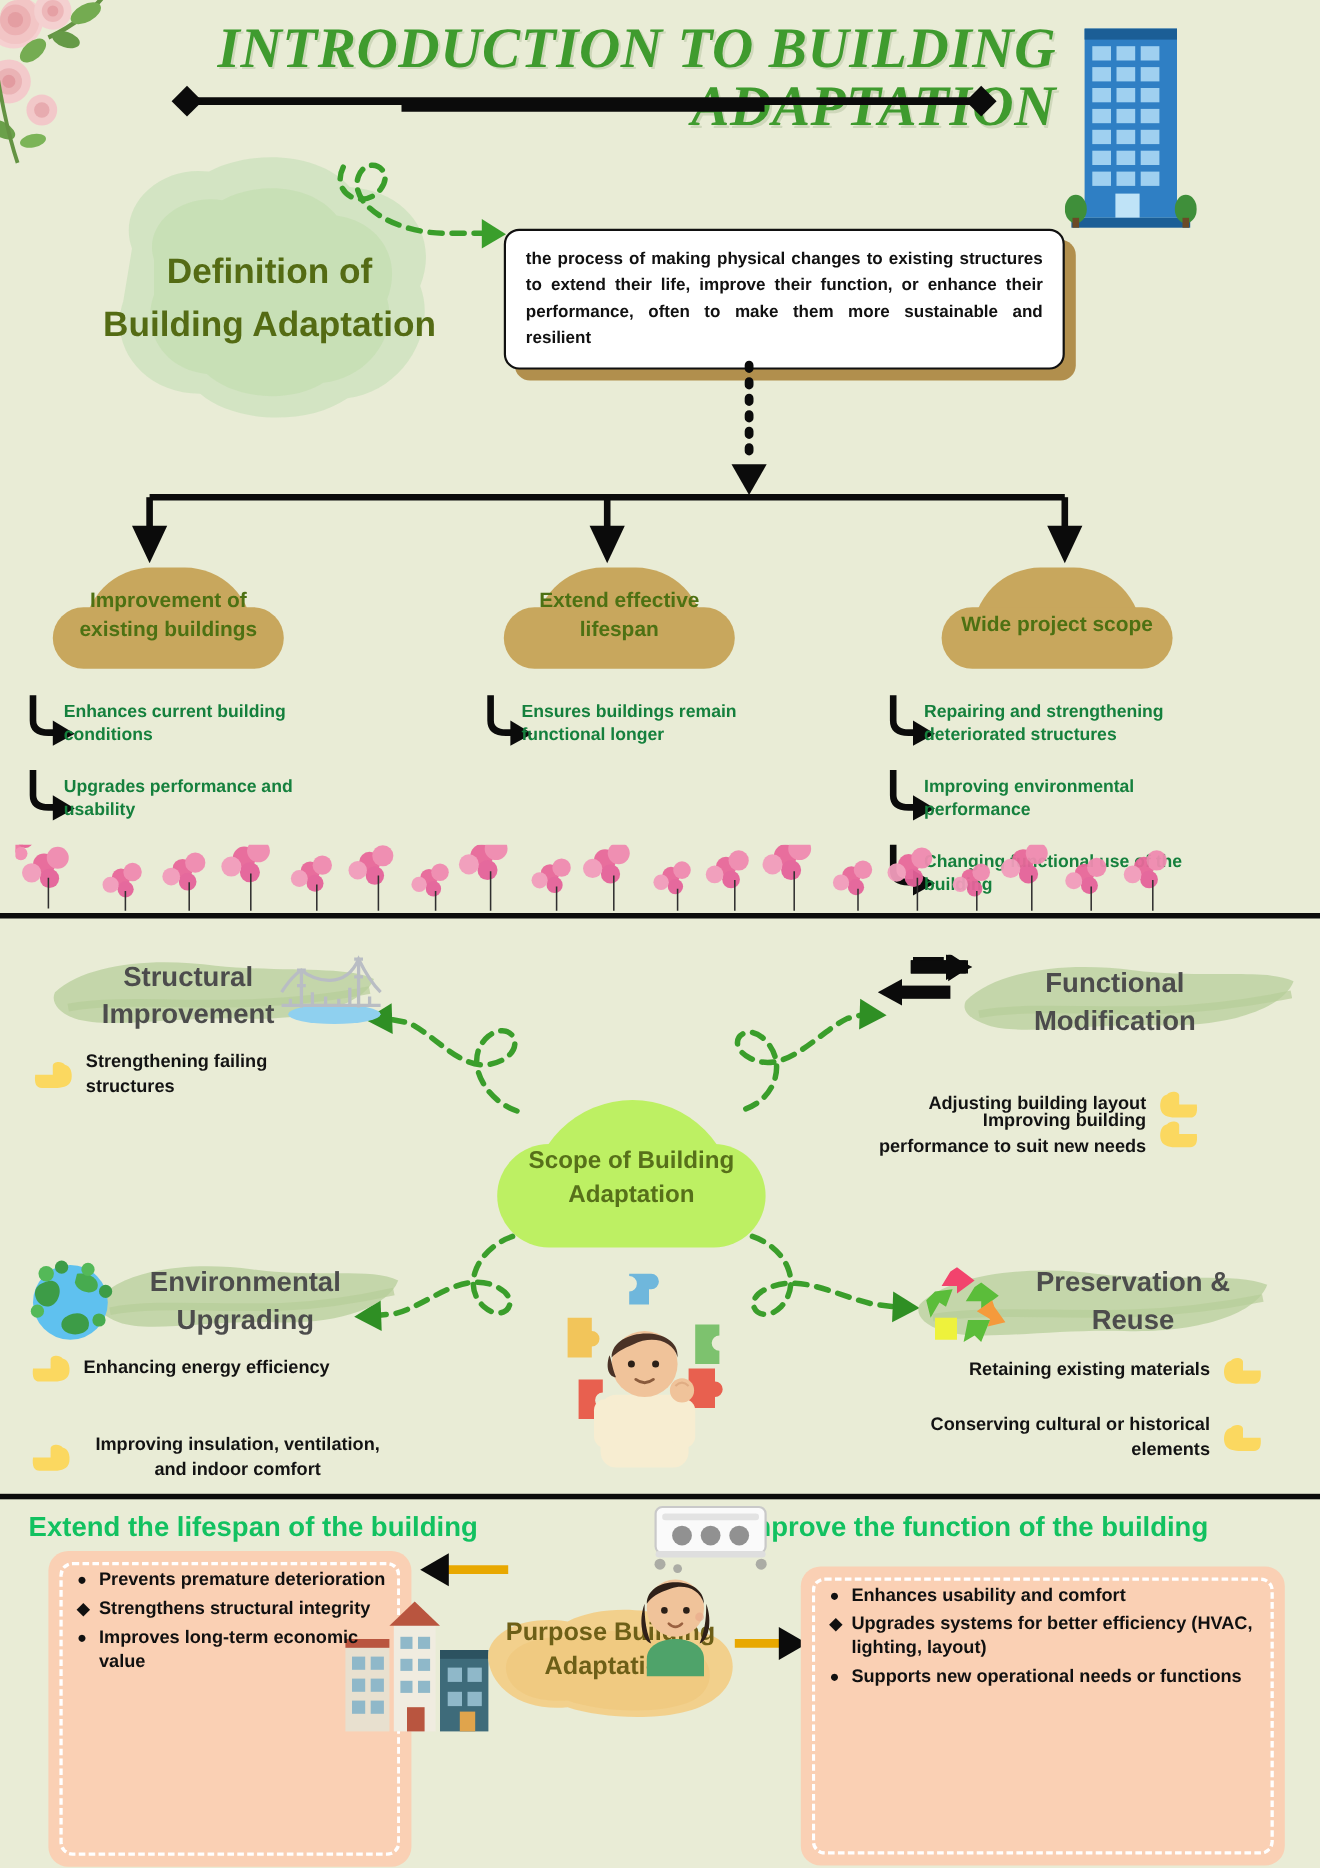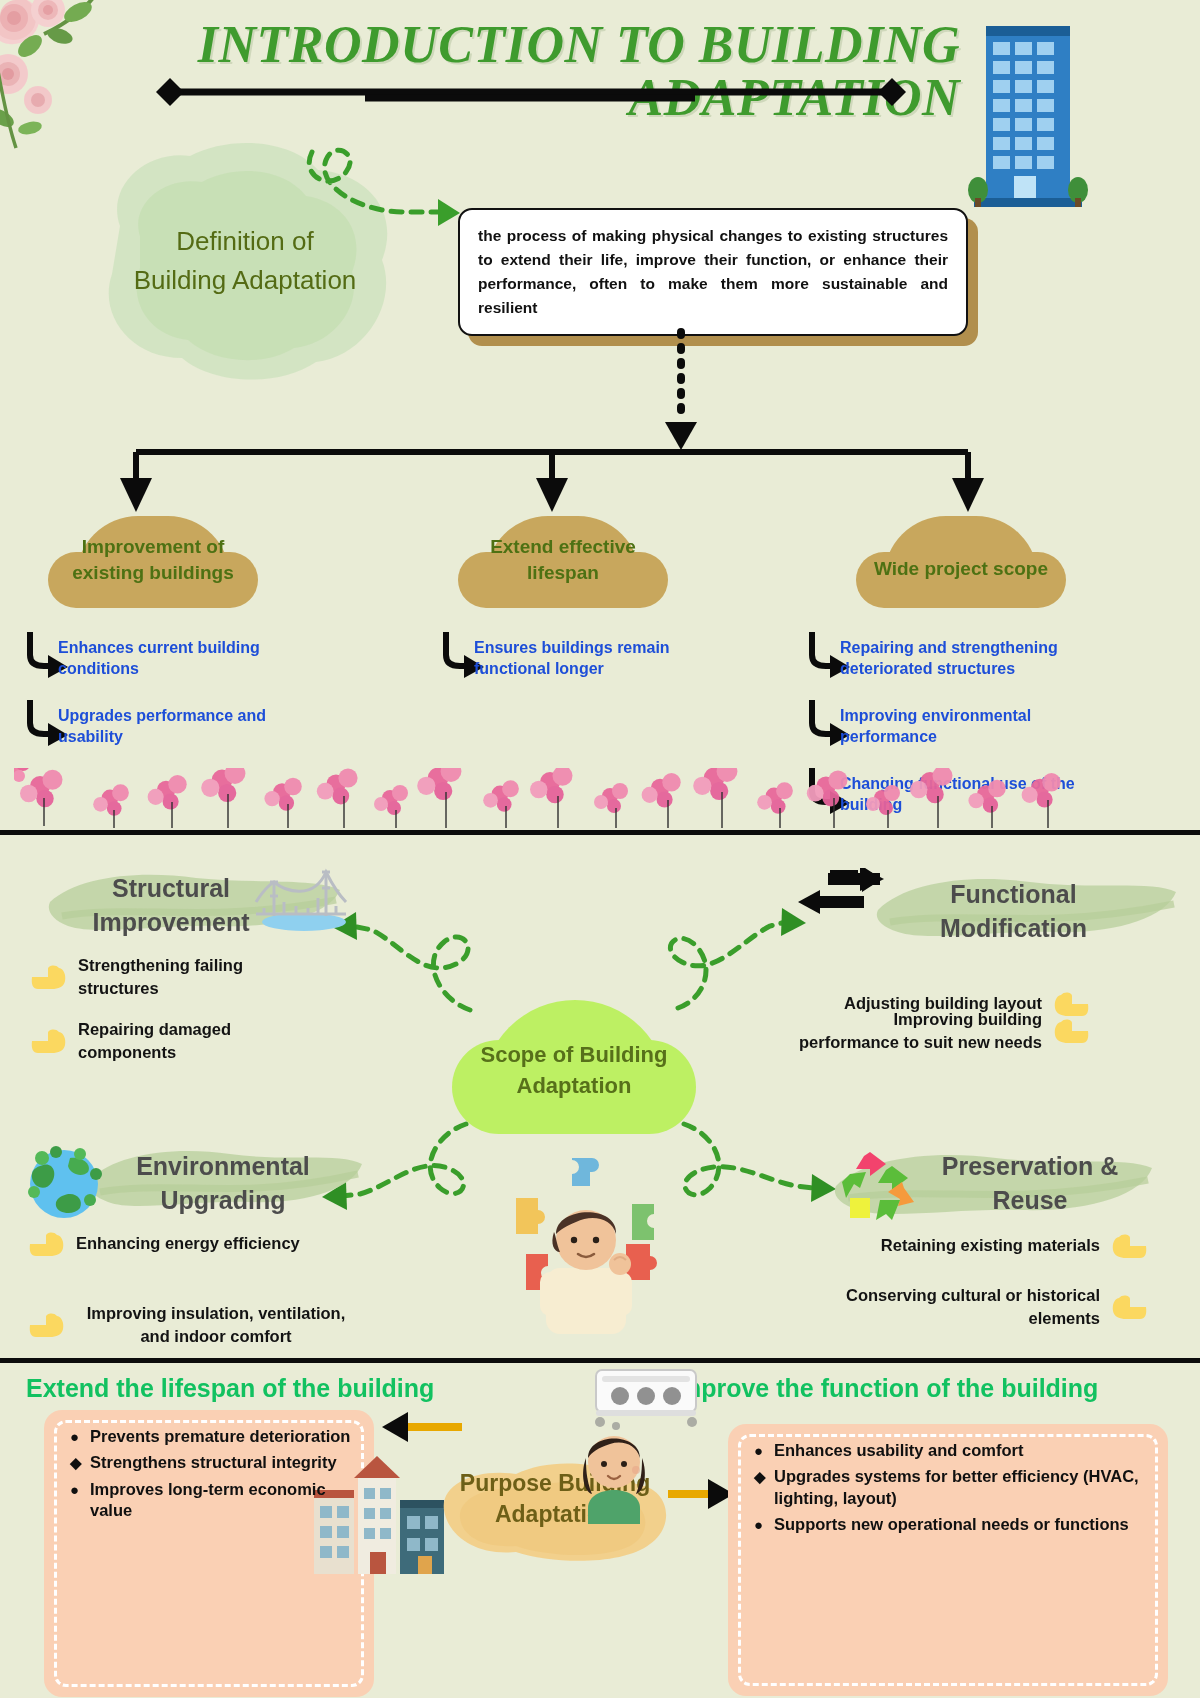--- a/index.html
+++ b/index.html
@@ -29,21 +29,21 @@
     color:#3f9b2e;text-align:right;line-height:1.02;
     text-shadow:2px 2px 0 #cfd8bb;
   }
   .title .l1{display:block;}
   .title .l2{display:block;}
 
   
   .def-blob{position:absolute;left:78px;top:130px;width:330px;height:260px;}
   .def-label{
     position:absolute;left:60px;top:222px;width:370px;
-    text-align:center;color:#546b14;font-size:26px;font-weight:normal;line-height:1.5;
+    text-align:center;color:#546b14;font-size:32px;font-weight:bold;line-height:1.5;
   }
   .def-box{
     position:absolute;left:458px;top:208px;width:470px;
     background:#fff;border:2px solid #111;border-radius:14px;
     box-shadow:10px 10px 0 #b18f4d;
     padding:14px 18px 14px 18px;
     font-size:15.5px;font-weight:bold;color:#111;line-height:1.55;
     text-align:justify;
   }
 
@@ -51,21 +51,21 @@
   .svg-layer{position:absolute;left:0;top:0;width:1200px;height:1698px;pointer-events:none;}
 
   
   .cloud{position:absolute;width:210px;height:92px;}
   .cloud .c-main{position:absolute;left:28px;top:0;width:154px;height:62px;background:#c8a75d;border-radius:80px 80px 0 0;}
   .cloud .c-base{position:absolute;left:0;top:36px;width:210px;height:56px;background:#c8a75d;border-radius:40px;}
   .cloud .c-txt{position:absolute;left:0;top:18px;width:210px;text-align:center;
     color:#4d7113;font-size:19px;font-weight:bold;line-height:1.35;z-index:3;}
 
   .bullet-row{position:absolute;display:flex;align-items:flex-start;gap:6px;}
-  .bullet-row .b-txt{font-size:16px;font-weight:bold;color:#1d4ed8;line-height:1.3;}
+  .bullet-row .b-txt{font-size:16px;font-weight:bold;color:#15803d;line-height:1.3;}
   .quad-title{position:absolute;font-size:25px;font-weight:bold;color:#4c4c4c;line-height:1.35;}
   .hand{width:40px;height:28px;flex:0 0 auto;}
   .mid-item{position:absolute;display:flex;align-items:center;gap:10px;}
   .mid-item .m-txt{font-size:16.5px;font-weight:bold;color:#131313;line-height:1.4;}
 
   .scope-cloud{position:absolute;left:452px;top:1000px;width:244px;height:134px;}
   .scope-cloud .sc1{position:absolute;left:30px;top:0;width:186px;height:96px;background:#bdf063;border-radius:100px 100px 0 0;}
   .scope-cloud .sc2{position:absolute;left:0;top:40px;width:244px;height:94px;background:#bdf063;border-radius:60px;}
   .scope-cloud .sc-txt{position:absolute;left:0;top:40px;width:244px;text-align:center;color:#57701a;
     font-size:22px;font-weight:bold;line-height:1.4;z-index:3;}
@@ -439,26 +439,20 @@
       <path d="M12 50 L12 56 M32 44 L32 56 M44 48 L44 56 M56 50 L56 56 M66 40 L66 56 M84 48 L84 56"></path>
       <path d="M18 24 L26 24 M70 14 L78 14 M18 38 L26 38 M70 30 L78 30"></path>
     </g>
   </svg>
   <div class="mid-item" style="left:28px;top:954px;width:300px;">
     <svg class="hand" viewBox="0 0 40 28">
       <path d="M4 14 L20 14 L20 6 C 20 2, 28 1, 31 5 C 36 6, 38 12, 37 18 C 36 24, 30 26, 24 26 L 10 26 C 5 26, 3 22, 4 14 Z" fill="#fbd860"></path>
     </svg>
     <div class="m-txt">Strengthening failing structures</div>
   </div>
-  <div class="mid-item" style="left:28px;top:1018px;width:300px;">
-    <svg class="hand" viewBox="0 0 40 28">
-      <path d="M4 14 L20 14 L20 6 C 20 2, 28 1, 31 5 C 36 6, 38 12, 37 18 C 36 24, 30 26, 24 26 L 10 26 C 5 26, 3 22, 4 14 Z" fill="#fbd860"></path>
-    </svg>
-    <div class="m-txt">Repairing damaged components</div>
-  </div>
 
   <svg class="abs" style="left:872px;top:866px;width:310px;height:82px;" viewBox="0 0 310 82">
     <path d="M6 44 C 34 16, 98 8, 158 16 C 222 24, 280 14, 304 26 C 294 52, 242 68, 182 66
              C 120 64, 56 76, 26 66 C 8 60, 2 52, 6 44 Z" fill="#bdd2a2" opacity="0.85"></path>
     <path d="M18 56 C 62 48, 124 54, 188 52 C 240 50, 282 42, 302 38" stroke="#b6cd99" stroke-width="7" fill="none" opacity="0.7"></path>
   </svg>
   <div class="quad-title" style="left:886px;top:878px;width:255px;text-align:center;">
     <div>Functional</div>
     <div>Modification</div>
   </div>

